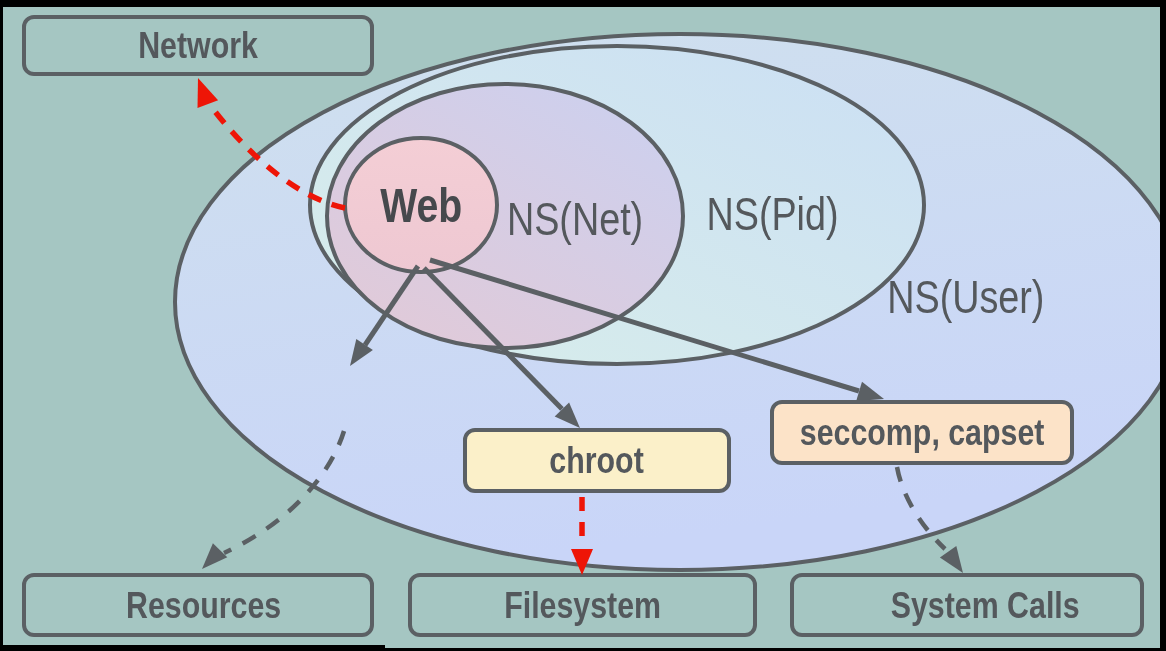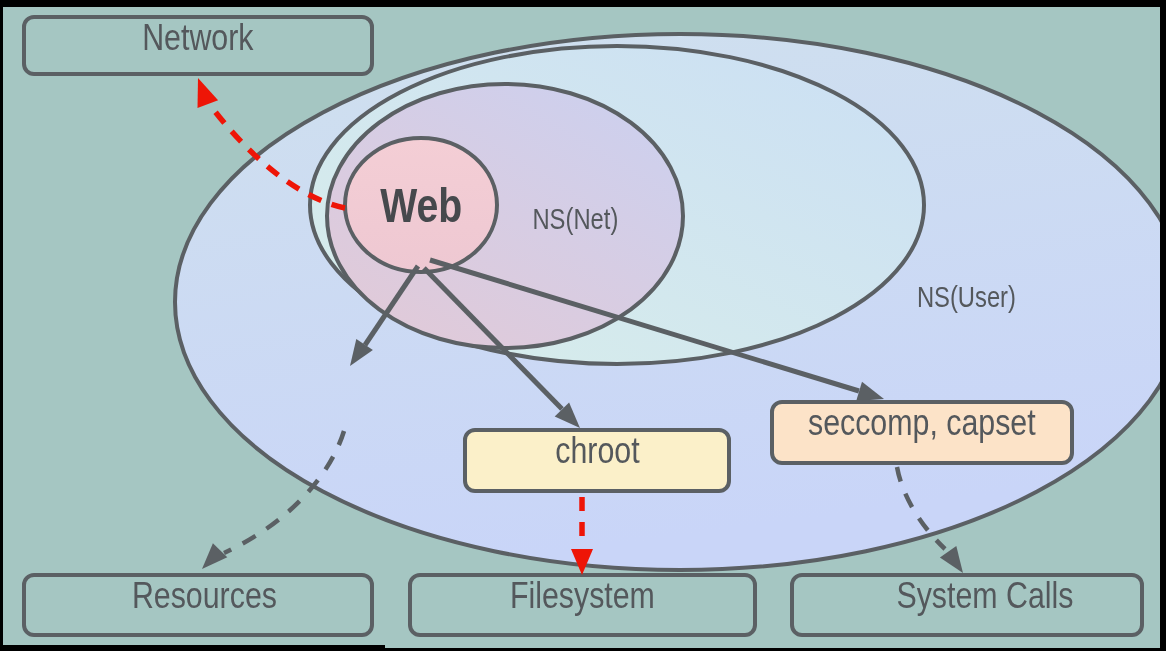--- a/index.html
+++ b/index.html
@@ -4,25 +4,25 @@
 <style>
   html,body{margin:0;padding:0;background:#000;}
   #stage{position:relative;width:1166px;height:651px;overflow:hidden;
          background:var(--background,#a5c6c2);
          font-family:"Liberation Sans",sans-serif;}
   svg{position:absolute;left:0;top:0;}
   #base-svg{z-index:1;}
   #overlay-svg{z-index:3;pointer-events:none;}
   .node{position:absolute;z-index:2;box-sizing:border-box;
         border:4px solid var(--stroke,#5b6064);border-radius:12px;
-        display:flex;justify-content:center;
-        color:var(--text,#54585c);font-size:37px;line-height:1;}
+        display:flex;align-items:center;justify-content:center;
+        color:var(--text,#54585c);font-size:37px;line-height:1;font-weight:bold;}
   .node .lbl{display:inline-block;transform:scaleX(0.82);white-space:nowrap;}
   .ns-label{position:absolute;z-index:2;display:flex;align-items:center;justify-content:center;
-        color:var(--text,#54585c);font-size:29px;line-height:1;}
+        color:var(--text,#54585c);font-size:46px;line-height:1;}
   .ns-label .lbl{display:inline-block;transform:scaleX(0.82);white-space:nowrap;}
   #node-web{font-weight:bold;font-size:49px;color:#46494d;}
   #node-web .lbl{transform:scaleX(0.8);}
   .fill-bg{background:var(--background,#a5c6c2);}
   .fill-setrlimit{background:var(--setrlimit-fill,#dcecd4);}
   .fill-chroot{background:var(--chroot-fill,#fbf0c9);}
   .fill-seccomp{background:var(--seccomp-fill,#fce3c8);margin-left:22px;}
   .ellipse{stroke:var(--stroke,#5b6064);stroke-width:4;}
   .solid-edge{stroke:var(--stroke,#5b6064);stroke-width:5;fill:none;}
   .dash-gray{stroke:var(--stroke,#5b6064);stroke-width:4.5;fill:none;stroke-dasharray:15 13;}
@@ -85,20 +85,23 @@
   <div class="node fill-bg" style="left:790px;top:573px;width:354px;height:64px;padding-left:36px;">
     <span class="lbl">System Calls</span>
   </div>
 
   <div class="ns-label" id="node-web" style="left:345px;top:140px;width:152px;height:130px;">
     <span class="lbl">Web</span>
   </div>
   <div class="ns-label" style="left:495px;top:197px;width:160px;height:44px;">
     <span class="lbl">NS(Net)</span>
   </div>
+  <div class="ns-label" style="left:693px;top:192px;width:160px;height:44px;">
+    <span class="lbl">NS(Pid)</span>
+  </div>
   <div class="ns-label" style="left:886px;top:275px;width:160px;height:44px;">
     <span class="lbl">NS(User)</span>
   </div>
 
   <svg id="overlay-svg" width="1166" height="651" viewBox="0 0 1166 651">
 
     <line class="solid-edge" x1="418" y1="266" x2="365" y2="345"></line>
     <polygon class="head-gray" points="350,366 356.3,338.9 372.9,350.1"></polygon>
 
     <line class="solid-edge" x1="424" y1="268" x2="562" y2="409"></line>

